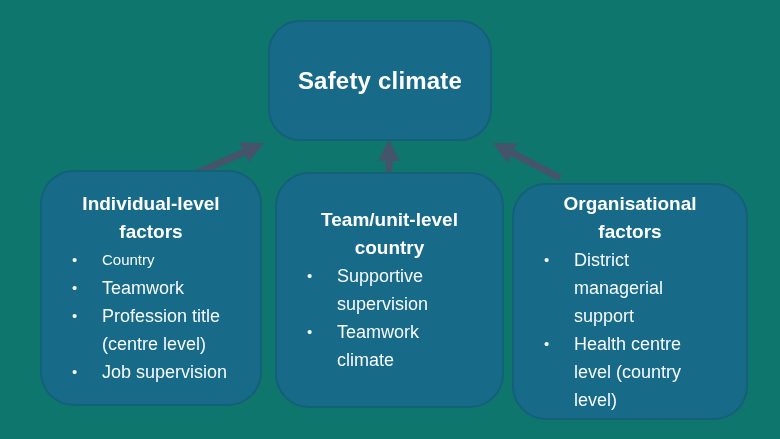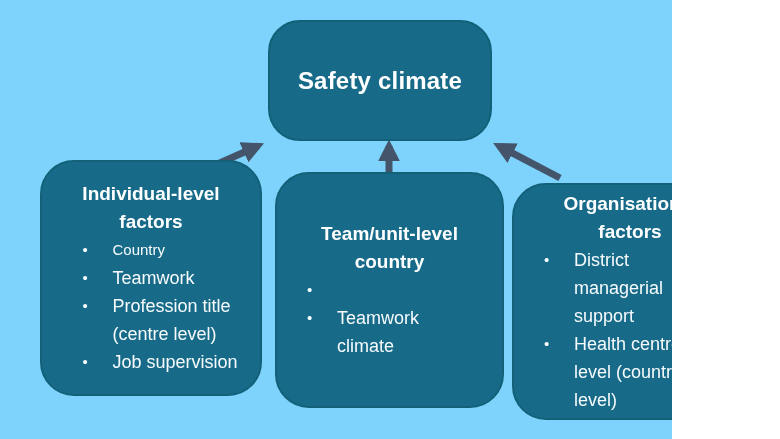--- a/index.html
+++ b/index.html
@@ -3,23 +3,23 @@
 <meta charset="utf-8">
 <style>
   html, body {
     margin: 0;
     padding: 0;
     background: #ffffff;
     font-family: "Liberation Sans", "DejaVu Sans", sans-serif;
   }
   .canvas {
     position: relative;
-    width: 672px;
+    width: 780px;
     height: 439px;
-    background: #7dd3fc;
+    background: #0f766e;
     overflow: hidden;
   }
   .arrow-layer {
     position: absolute;
     left: 0; top: 0;
     width: 780px; height: 439px;
     z-index: 1;
   }
   .box {
     position: absolute;
@@ -41,21 +41,21 @@
   .box-top .top-title {
     font-size: 24px;
     font-weight: bold;
     text-align: center;
     letter-spacing: 0.2px;
   }
   .factor-box {
     border-radius: 34px;
     padding: 6px 8px;
   }
-  .box-individual { left: 40px;  top: 160px; width: 222px; height: 236px; align-items: center; }
+  .box-individual { left: 40px;  top: 170px; width: 222px; height: 236px; }
   .box-team       { left: 275px; top: 172px; width: 229px; height: 236px; }
   .box-org        { left: 512px; top: 183px; width: 236px; height: 237px; }
 
   .factor-title {
     font-size: 19px;
     font-weight: bold;
     text-align: center;
     line-height: 28px;
     white-space: pre-line;
   }
@@ -128,20 +128,22 @@
       </li>
     </ul>
   </div>
 
   <div class="box factor-box box-team">
     <div class="factor-title">Team/unit-level
 country</div>
     <ul class="bullets">
       <li>
         <span class="dot">•</span>
+        <span class="txt">Supportive
+supervision</span>
       </li>
       <li>
         <span class="dot">•</span>
         <span class="txt">Teamwork
 climate</span>
       </li>
     </ul>
   </div>
 
   <div class="box factor-box box-org">

